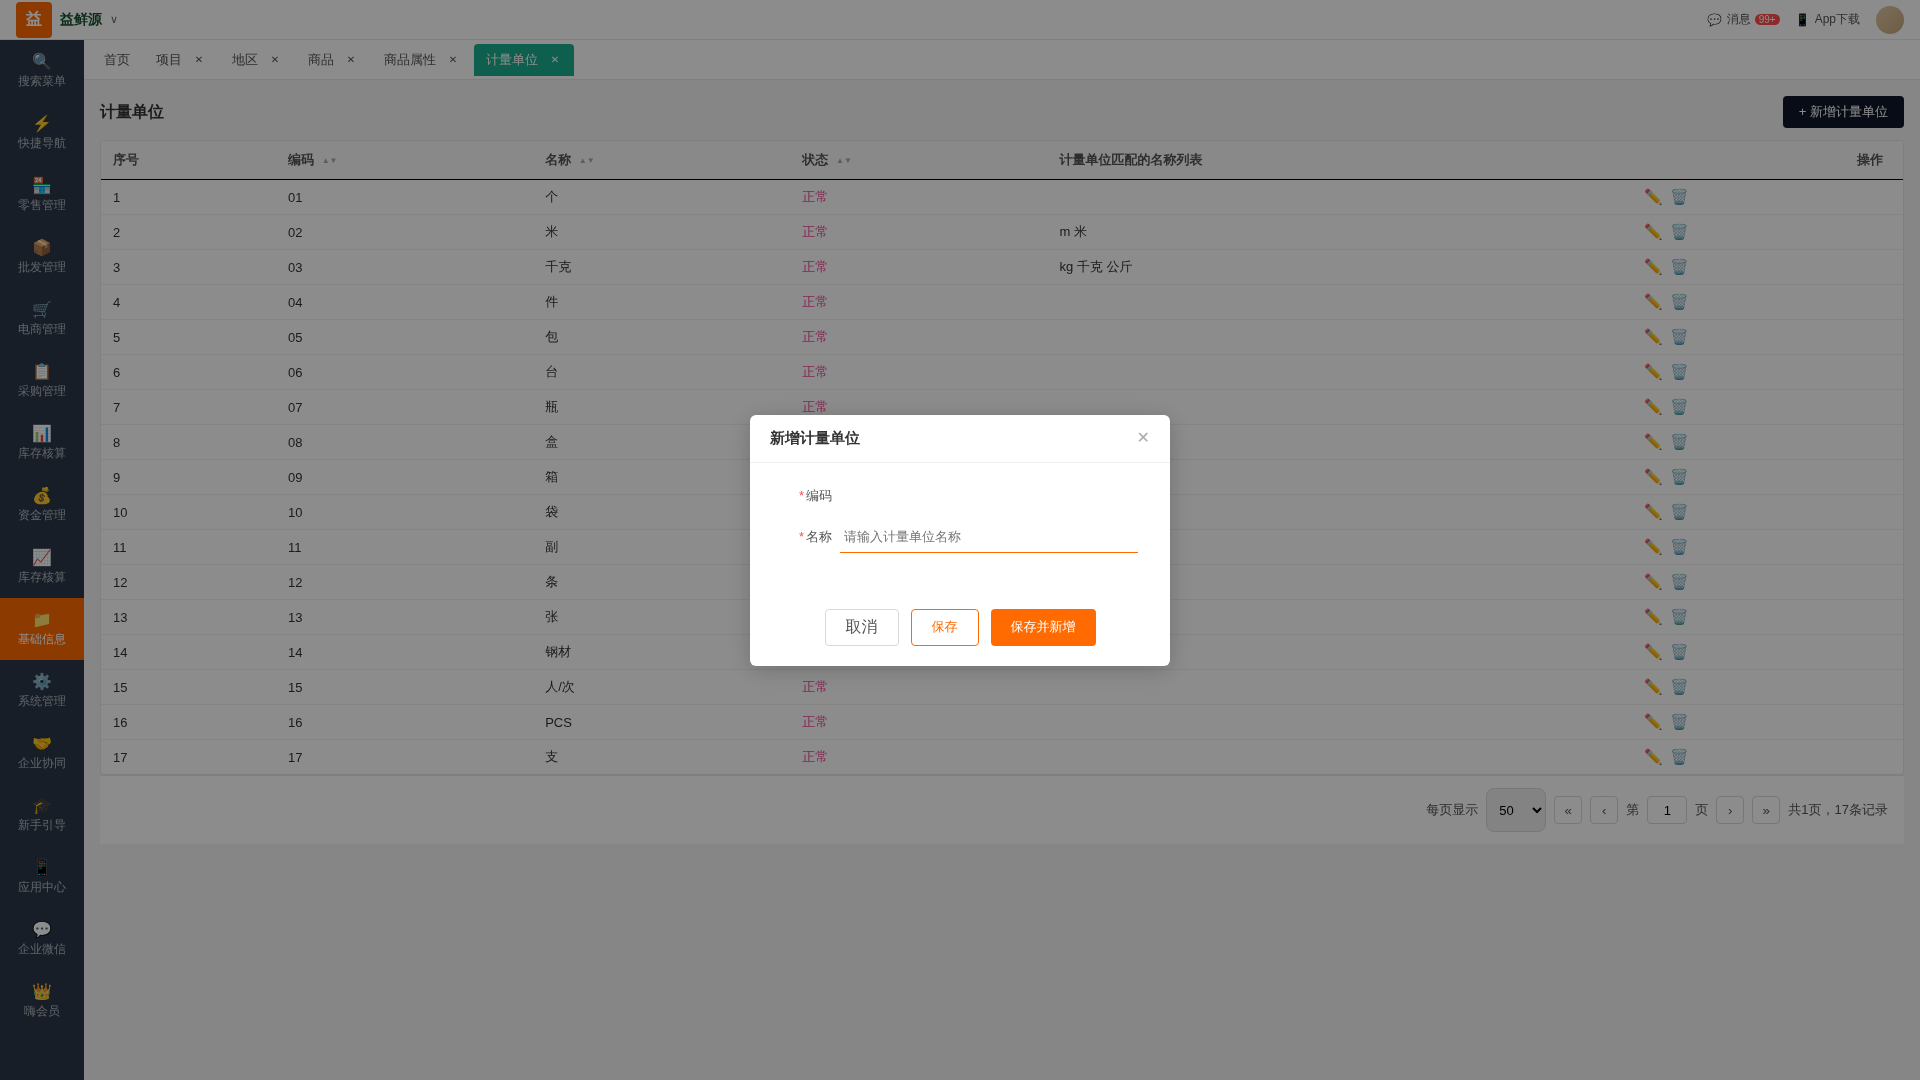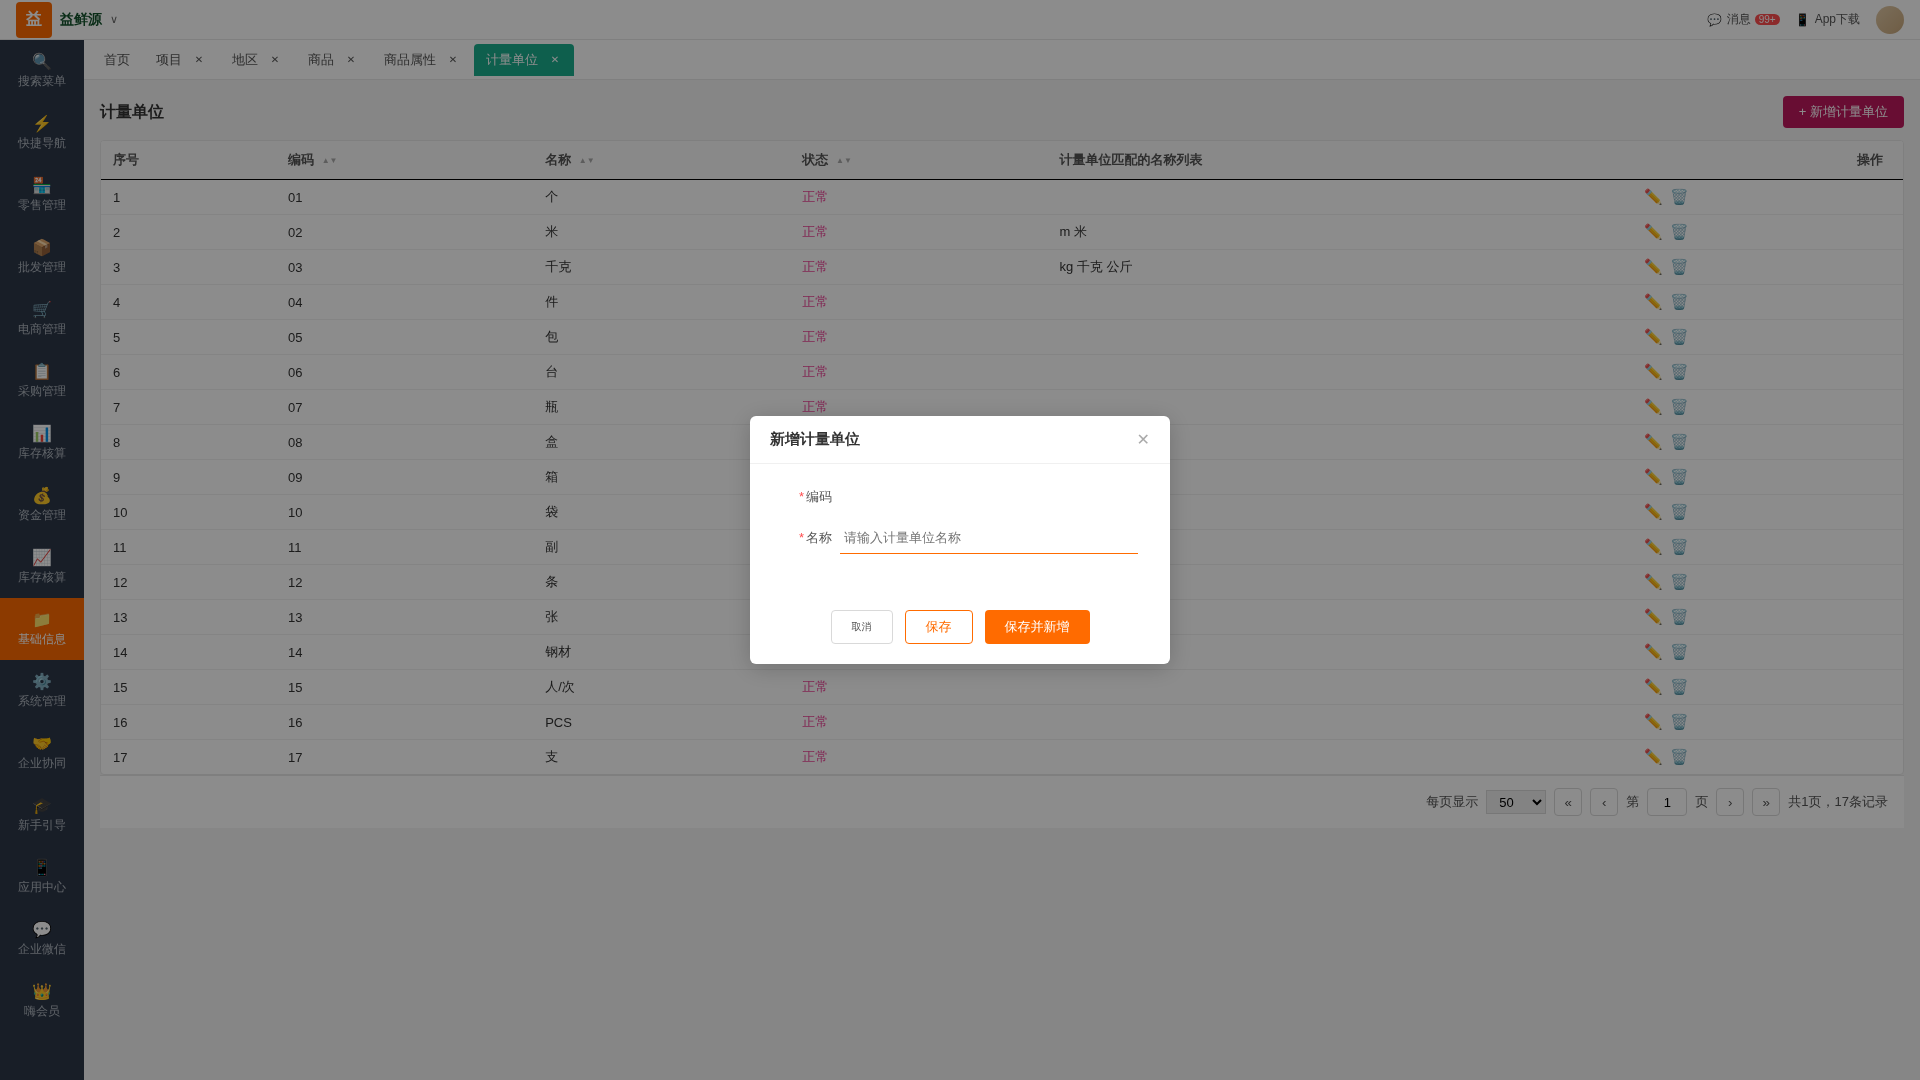--- a/index.html
+++ b/index.html
@@ -145,21 +145,21 @@
       justify-content: space-between;
       align-items: center;
       margin-bottom: 12px;
     }
     .page-title {
       font-size: 16px;
       font-weight: bold;
       color: #333;
     }
     .btn-primary {
-      background: #be185d;
+      background: #0f172a;
       color: #fff;
       border: none;
       padding: 7px 16px;
       border-radius: 4px;
       cursor: pointer;
       font-size: 13px;
       white-space: nowrap;
       margin-left: 34px;
     }
 
@@ -237,23 +237,23 @@
       color: #555;
     }
     .pagination-input {
       width: 40px; height: 28px;
       border: 1px solid #d9d9d9;
       border-radius: 4px;
       text-align: center;
       font-size: 13px;
     }
     .page-size-select {
-      height: 24px;
+      height: 44px;
       border: 1px solid #d9d9d9;
-      border-radius: 0;
+      border-radius: 8px;
       padding: 0 8px;
       font-size: 13px;
       cursor: pointer;
     }
 
     
     .modal-overlay {
       position: fixed;
       top: 0; left: 0; right: 0; bottom: 0;
       background: rgba(0,0,0,0.45);
@@ -327,21 +327,21 @@
       justify-content: center;
       gap: 12px;
       padding: 16px 20px 20px;
     }
     .btn-cancel {
       padding: 7px 20px;
       border: 1px solid #d9d9d9;
       background: #fff;
       border-radius: 4px;
       cursor: pointer;
-      font-size: 10px;
+      font-size: 16px;
       color: #555;
     }
     .btn-save {
       padding: 7px 20px;
       border: 1px solid #ff6b00;
       background: #fff;
       color: #ff6b00;
       border-radius: 4px;
       cursor: pointer;
       font-size: 13px;

